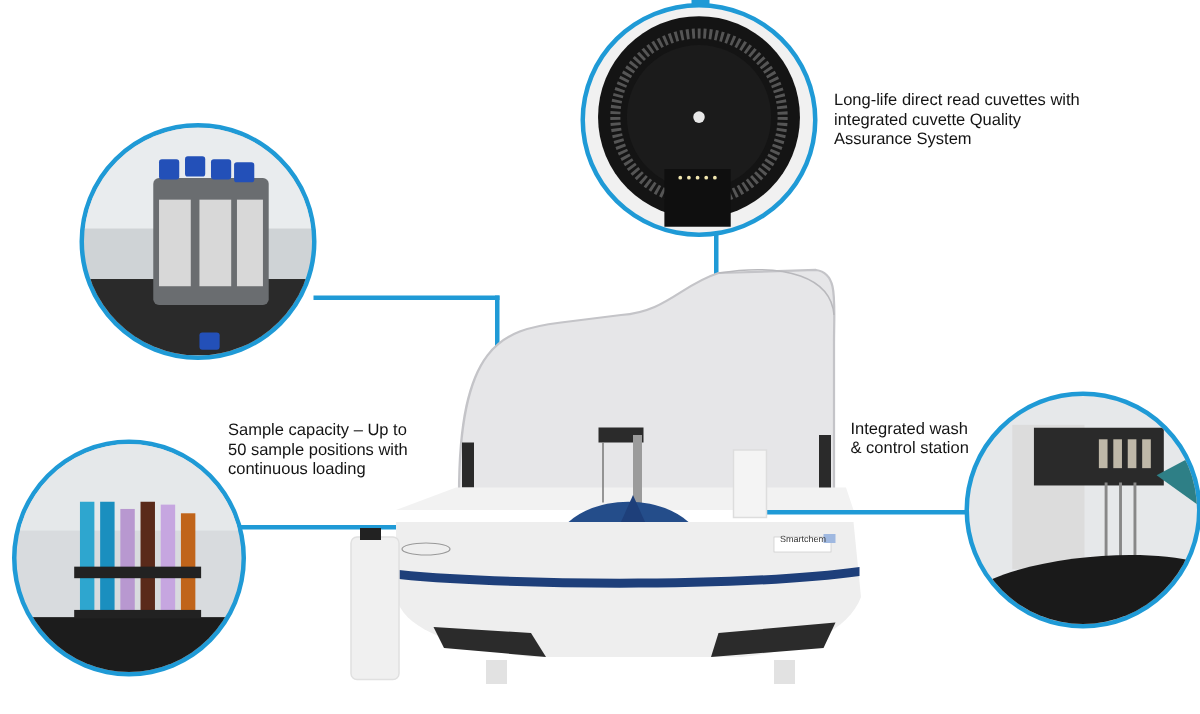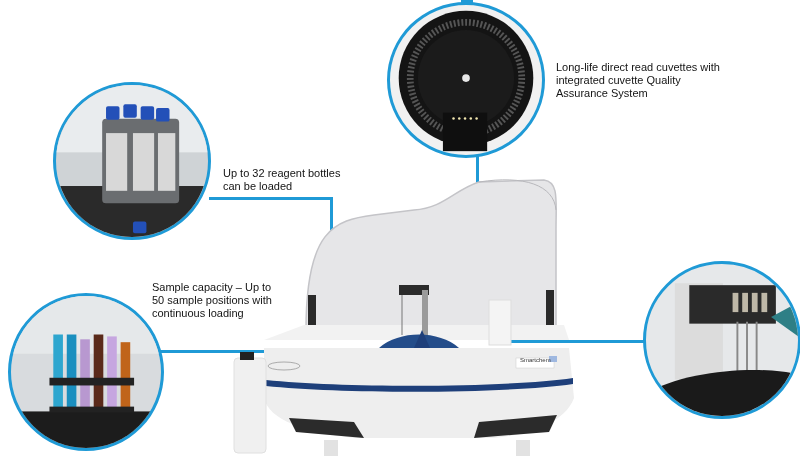--- a/index.html
+++ b/index.html
@@ -140,19 +140,19 @@
       <line x1="105" y1="60" x2="105" y2="118" stroke="#888" stroke-width="2"></line>
       <line x1="115" y1="60" x2="115" y2="118" stroke="#888" stroke-width="2"></line>
       <path d="M0 158 L 0 135 C 40 110, 120 105, 158 115 L 158 158 Z" fill="#1a1a1a"></path>
       <path d="M130 55 L 158 40 L 158 75 Z" fill="#2e7f86"></path>
     </svg>
   </div>
 
   <div class="callout-text" style="left:552px; top:61px;">Long-life direct read cuvettes with
 integrated cuvette Quality
 Assurance System</div>
-  <div class="callout-text" style="left:219px; top:167px;">Up to 32 reagent bottles
-can be loaded</div>
   <div class="callout-text" style="left:148px; top:281px;">Sample capacity – Up to
 50 sample positions with
 continuous loading</div>
+  <div class="callout-text" style="left:563px; top:280px;">Integrated wash
+&amp; control station</div>
 
 </div>
 
 </body></html>

